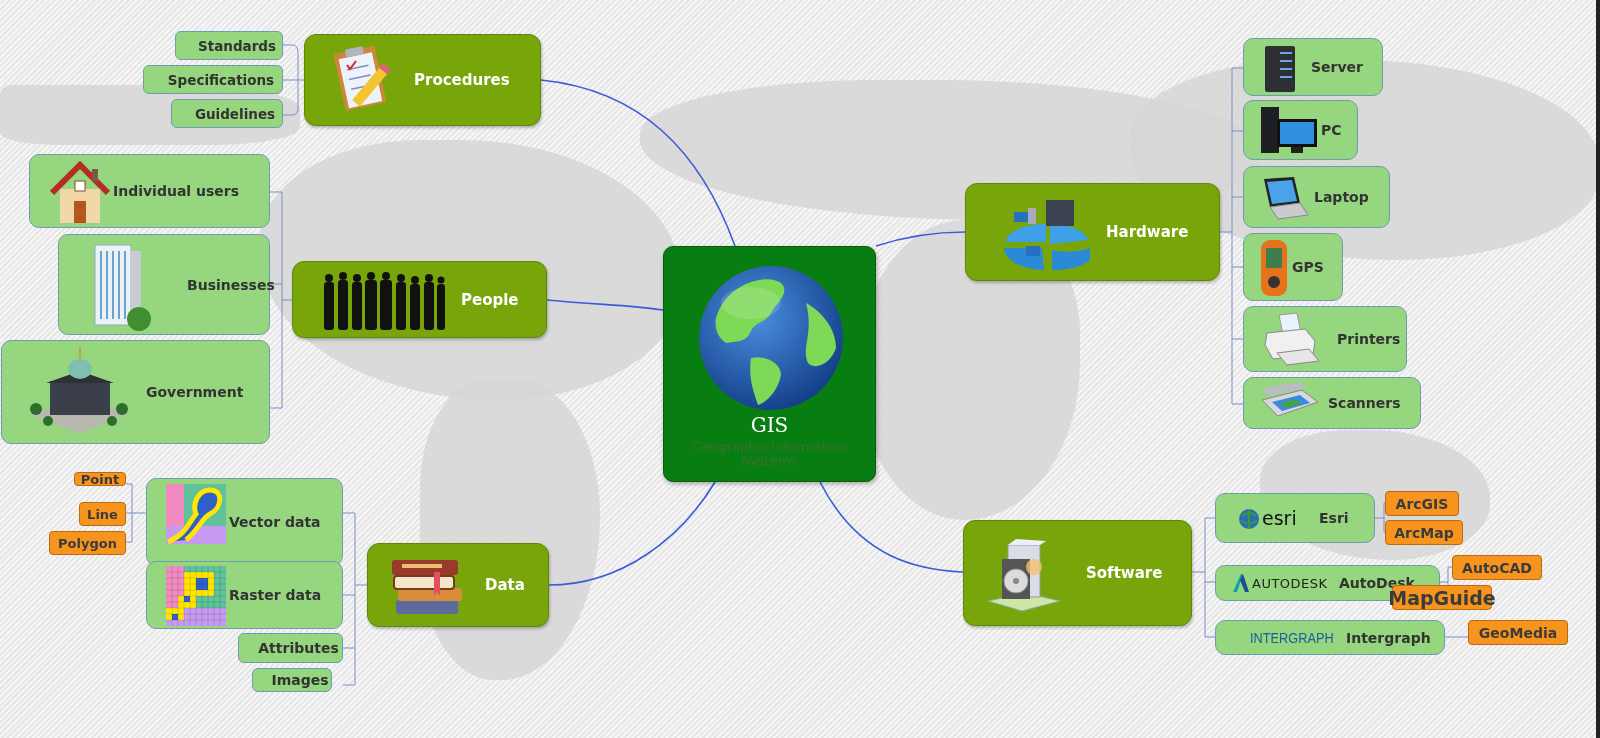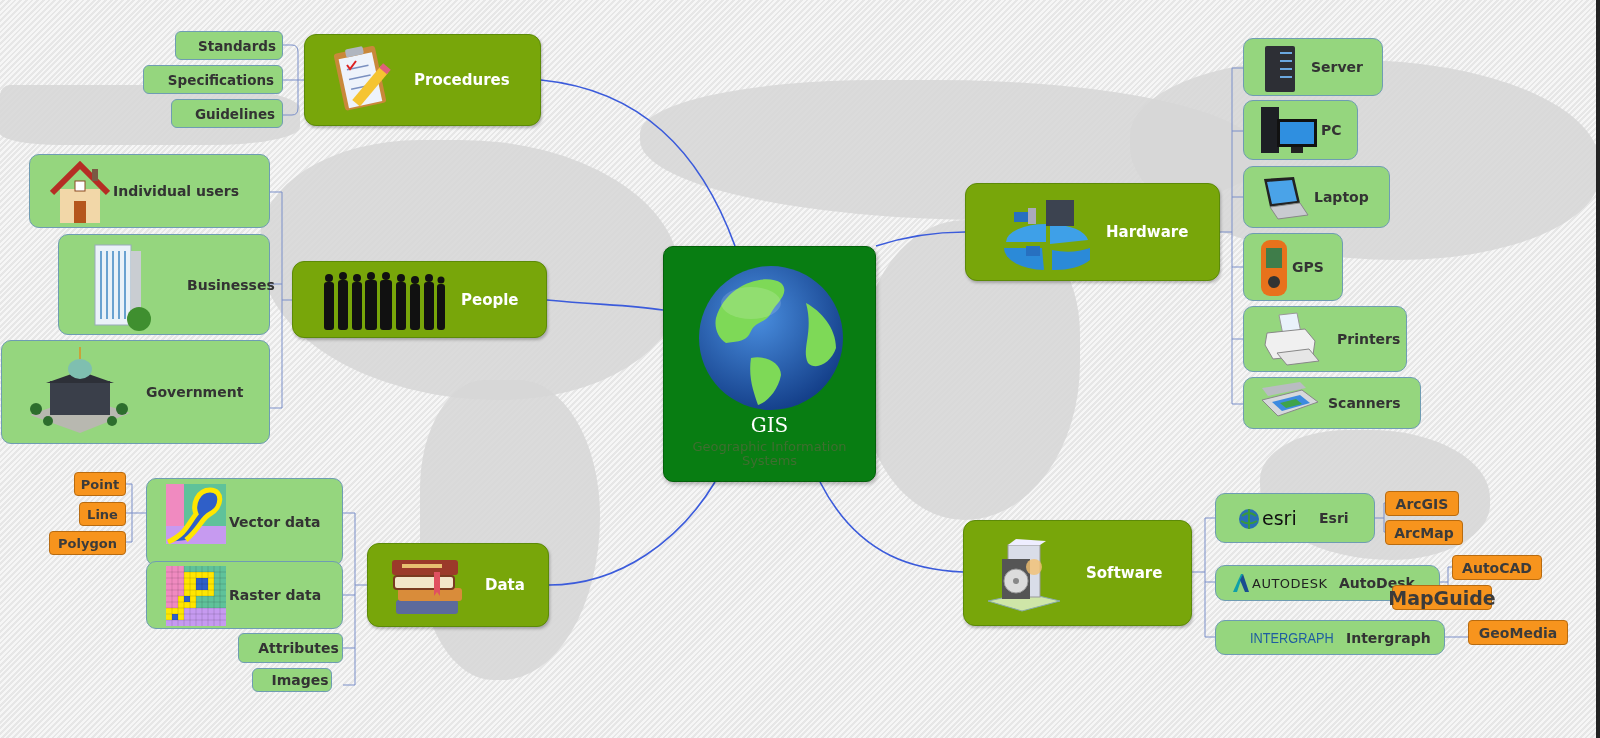--- a/index.html
+++ b/index.html
@@ -181,21 +181,21 @@
           <rect x="89" y="14" width="10" height="46" rx="3"></rect>
         <circle cx="108" cy="8" r="4"></circle>
           <rect x="103" y="12" width="10" height="48" rx="3"></rect>
         <circle cx="120" cy="10" r="3.5"></circle>
           <rect x="116" y="14" width="8" height="46" rx="3"></rect>
       </g>
     </svg>
     <span class="lbl" style="left:168px;">People</span>
   </div>
 
-  <div class="leaf" style="left:74px;top:472px;width:52px;height:24px;">
+  <div class="leaf" style="left:74px;top:472px;width:52px;height:14px;">
       <span>Point</span>
     </div>
   <div class="leaf" style="left:79px;top:502px;width:47px;height:24px;">
       <span>Line</span>
     </div>
   <div class="leaf" style="left:49px;top:531px;width:77px;height:24px;">
       <span>Polygon</span>
     </div>
 
   <div class="sub" style="left:146px;top:478px;width:197px;height:88px;">

